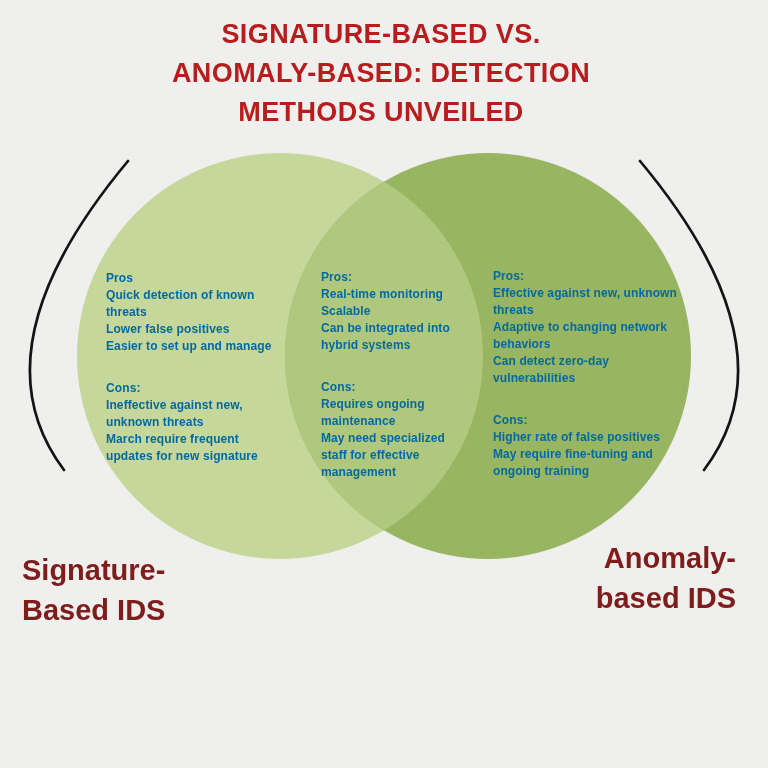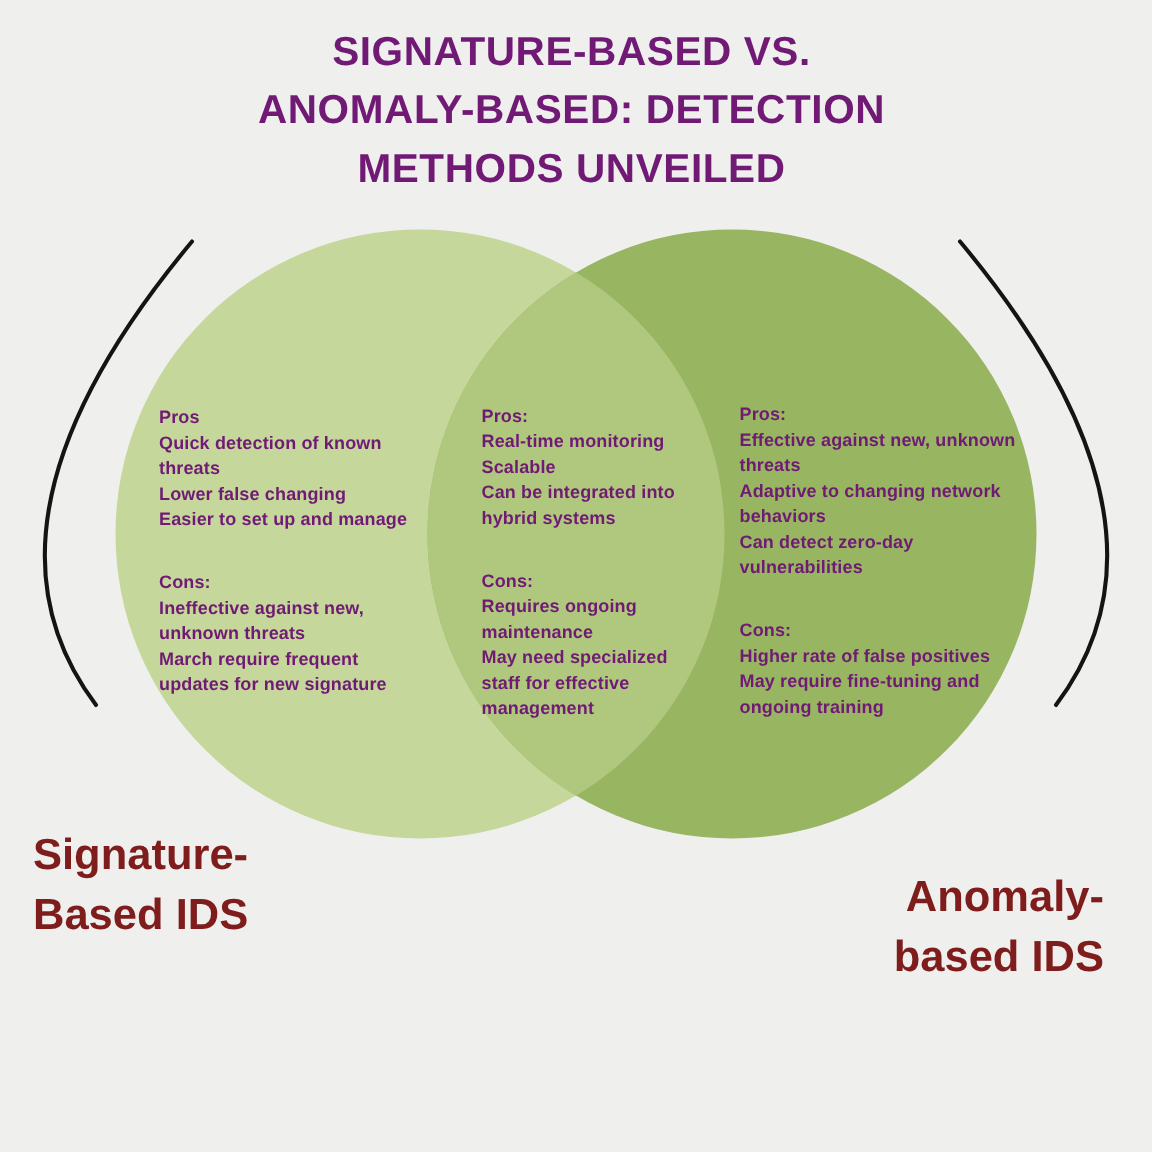--- a/index.html
+++ b/index.html
@@ -23,46 +23,46 @@
   .title {
     position: absolute;
     left: 0; top: 15px;
     width: 762px;
     margin: 0;
     text-align: center;
     font-size: 27px;
     line-height: 39px;
     font-weight: 700;
     letter-spacing: 0.4px;
-    color: #701a75;
+    color: #b91c1c;
     white-space: pre-line;
   }
   .region {
     position: absolute;
     font-size: 12px;
     line-height: 17px;
     font-weight: 700;
-    color: #701a75;
+    color: #0369a1;
     letter-spacing: 0.1px;
   }
   .region-left  { left: 106px; top: 270px; width: 180px; }
   .region-mid   { left: 321px; top: 269px; width: 152px; }
   .region-right { left: 493px; top: 268px; width: 192px; }
   .region .items { white-space: pre-line; }
   .region .sec-cons { margin-top: 25px; }
   .side-label {
     position: absolute;
     font-size: 29px;
     line-height: 40px;
     font-weight: 700;
     color: #7f1d1d;
     white-space: pre-line;
   }
   .side-label-left  { left: 22px;  top: 550px; text-align: left; }
-  .side-label-right { right: 32px; top: 578px; text-align: right; }
+  .side-label-right { right: 32px; top: 538px; text-align: right; }
 </style>
 </head>
 <body>
 
 <div class="canvas">
 
   <svg class="venn-svg" width="768" height="768" viewBox="0 0 768 768">
     <defs>
       <clipPath id="clipLeftCircle">
           <circle cx="280" cy="356" r="203"></circle>
@@ -76,21 +76,21 @@
   </svg>
 
   <h1 class="title">SIGNATURE-BASED VS.
 ANOMALY-BASED: DETECTION
 METHODS UNVEILED</h1>
 
   <div class="region region-left">
     <div class="sec">
       <div class="heading">Pros</div>
       <div class="items">Quick detection of known threats
-Lower false changing
+Lower false positives
 Easier to set up and manage</div>
     </div>
     <div class="sec sec-cons">
       <div class="heading">Cons:</div>
       <div class="items">Ineffective against new, unknown threats
 March require frequent updates for new signature</div>
     </div>
   </div>
 
   <div class="region region-mid">

